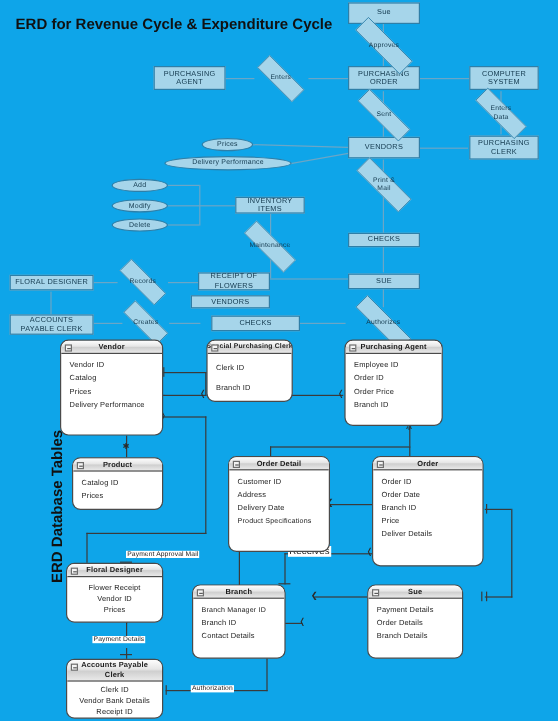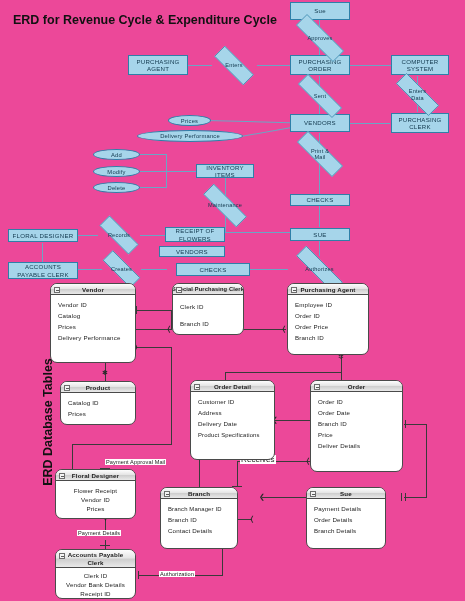--- a/index.html
+++ b/index.html
@@ -6,21 +6,21 @@
   html,body{margin:0;padding:0;background:#ffffff;}
   body{
     font-family:"Liberation Sans", sans-serif;
     -webkit-font-smoothing:antialiased;
   }
   #page{
     position:relative;
     width:465px;
     height:601px;
     overflow:hidden;
-    background:#ec4899;
+    background:#0ea5e9;
   }
   
   #title{
     position:absolute;
     left:13px; top:13px;
     font-size:12.5px;
     font-weight:bold;
     color:#111111;
     letter-spacing:0px;
     white-space:nowrap;

